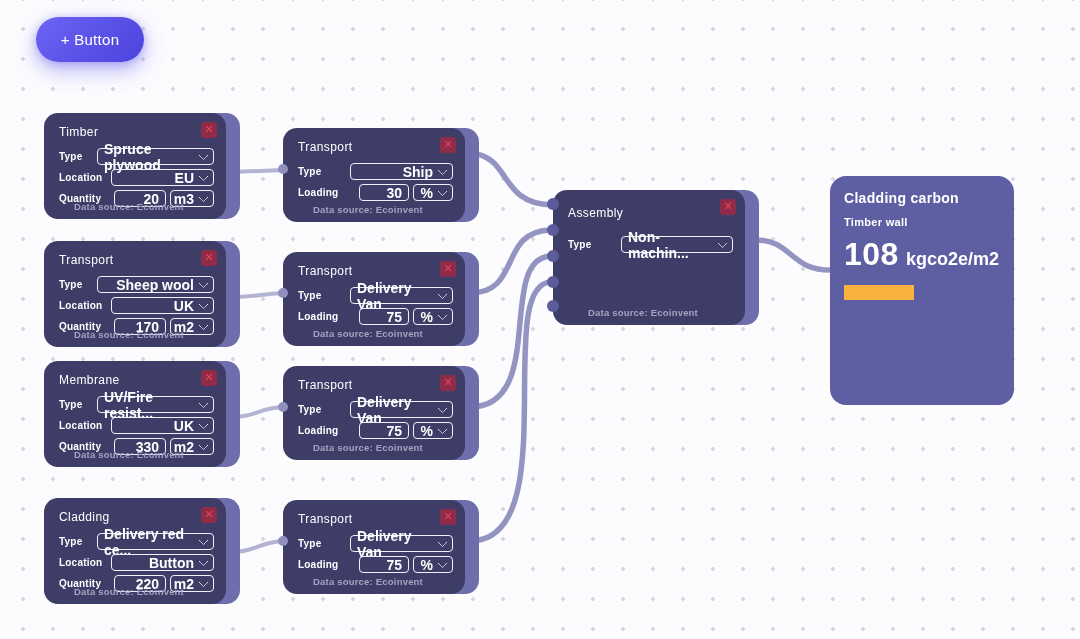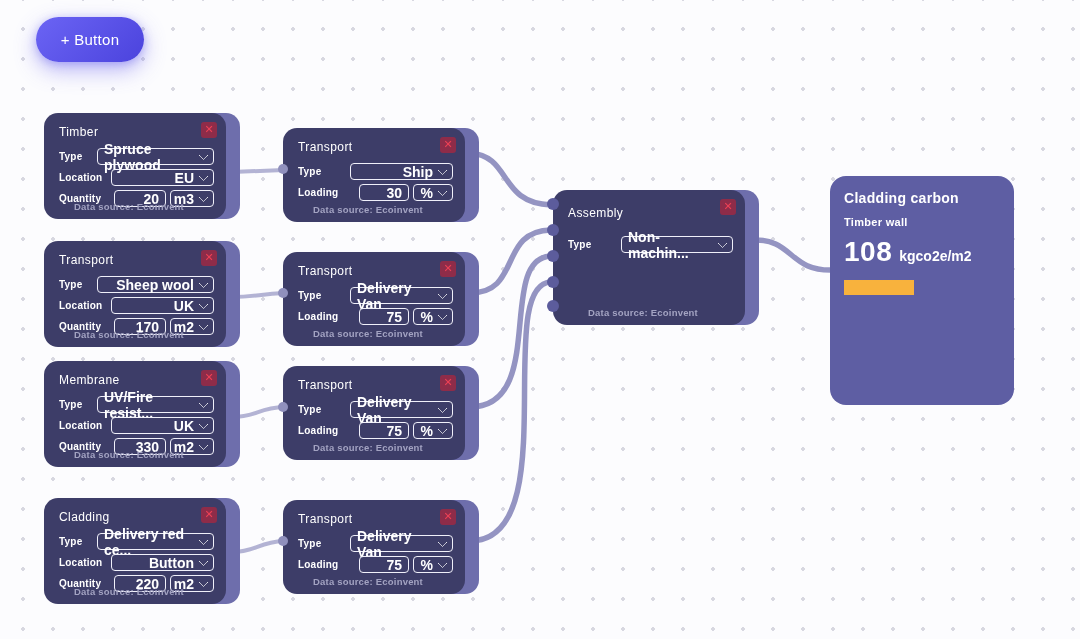--- a/index.html
+++ b/index.html
@@ -54,22 +54,22 @@
   .dsrc{position:absolute;left:0;right:12px;bottom:7px;text-align:center;
     font-size:9.5px;color:#a3a3c2;font-weight:700;letter-spacing:.2px;}
   
   .port{position:absolute;border-radius:50%;}
   .port.in{width:10px;height:10px;left:-5px;background:#9090bd;}
   .port.asm{width:12px;height:12px;left:-6px;background:#5c5c9c;}
   
   .ptitle{font-size:14px;font-weight:700;letter-spacing:.3px;}
   .psub{font-size:11px;font-weight:700;margin-top:10px;letter-spacing:.3px;}
   .pval{margin-top:8px;display:flex;align-items:baseline;gap:7px;}
-  .pnum{font-size:28px;font-weight:700;letter-spacing:.5px;}
-  .punit{font-size:14px;font-weight:700;}
+  .pnum{font-size:32px;font-weight:700;letter-spacing:.5px;}
+  .punit{font-size:18px;font-weight:700;}
   .hbar{margin-top:12px;height:15px;width:70px;background:#f8b23d;}
   .chart{margin-top:25px;}
   .crow{display:flex;align-items:center;gap:7px;margin-bottom:2.5px;}
   .cbar{height:10px;}
   .cb0{width:48px;background:#5bdc55;}
   .cb1{width:61px;background:#f9b243;}
   .cb2{width:95px;background:#d3901d;}
   .cb3{width:126px;background:#d7434e;}
   .clab{font-size:7.5px;font-weight:700;color:#fff;white-space:nowrap;}
   .clab.below{display:block;margin-top:4px;}

